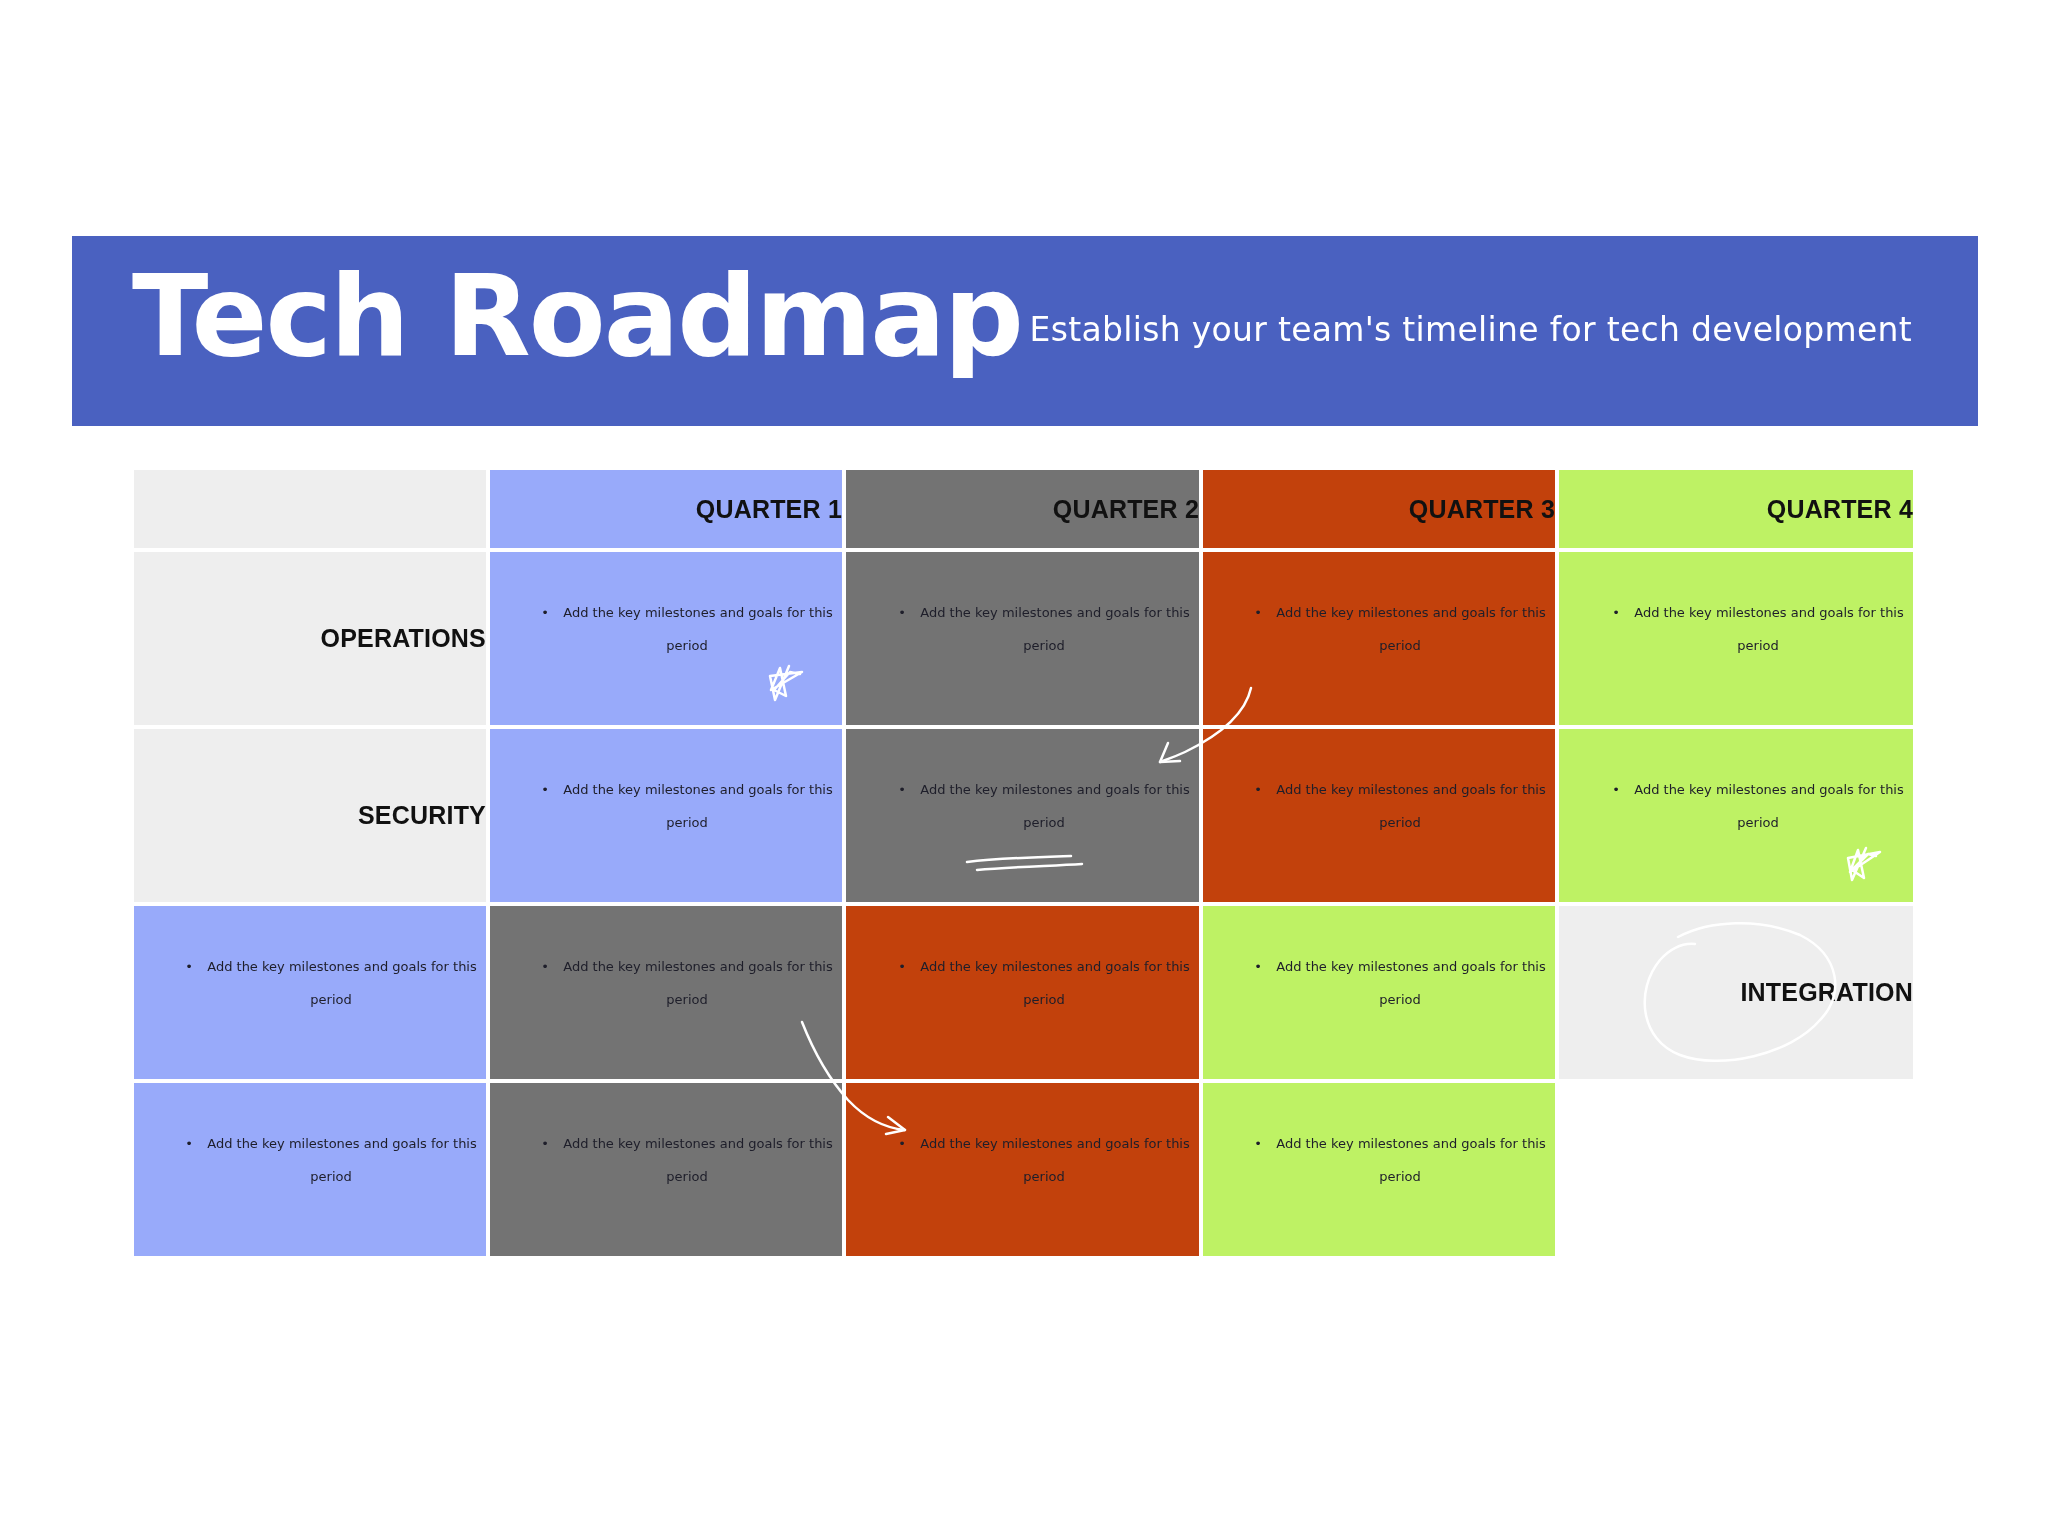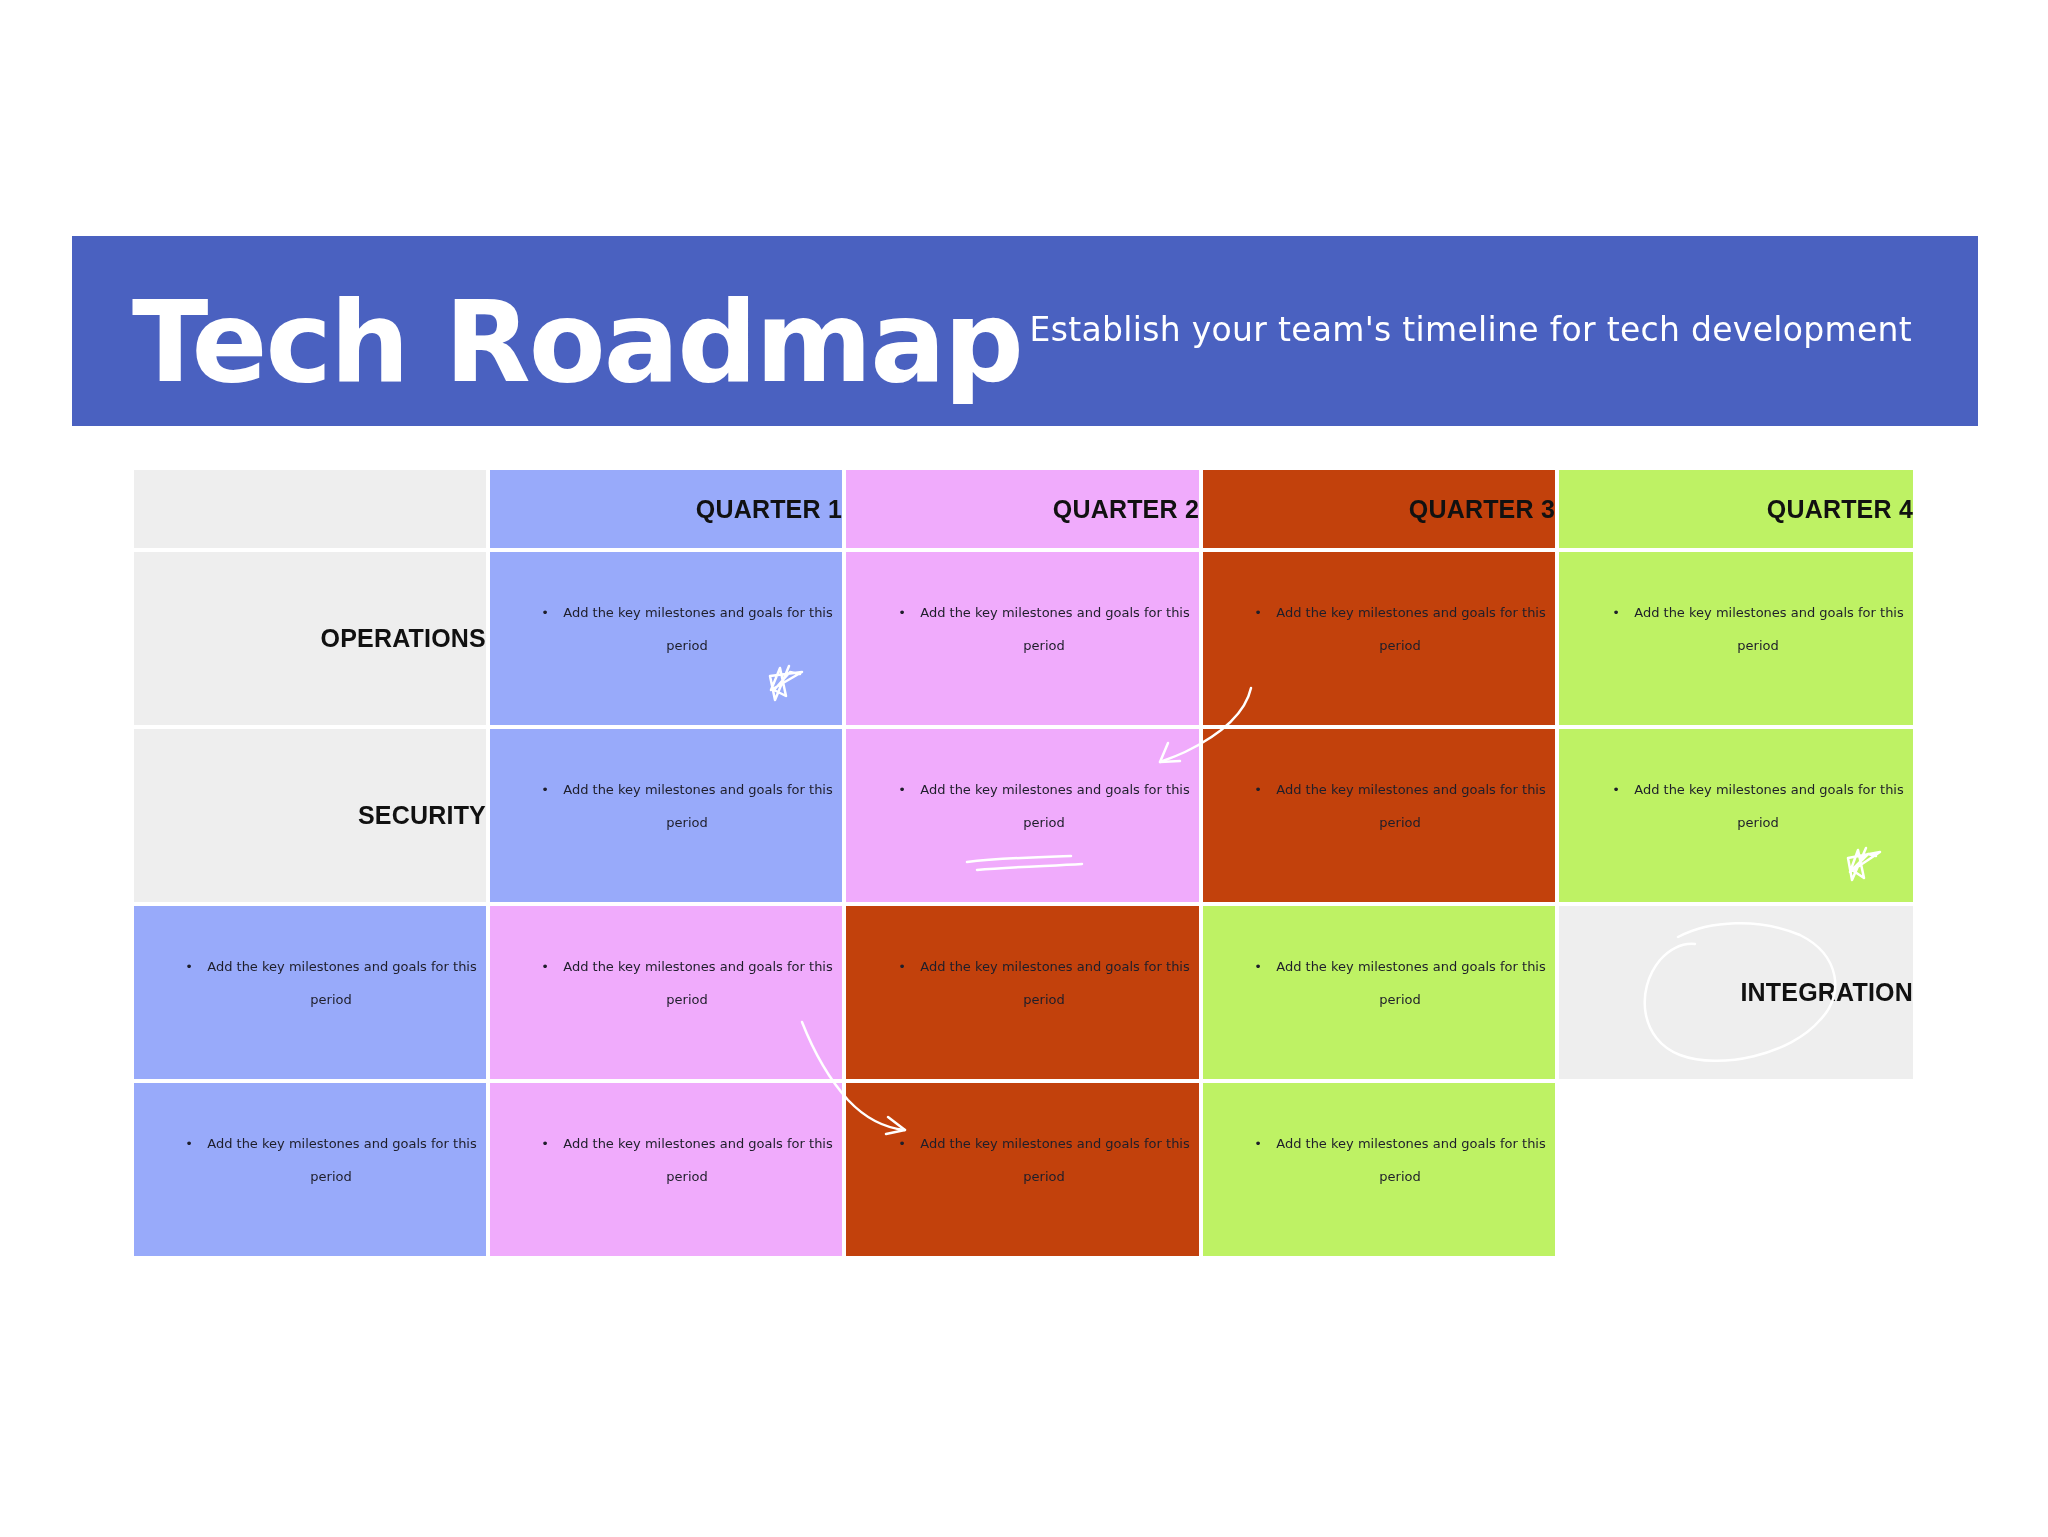--- a/index.html
+++ b/index.html
@@ -1,37 +1,37 @@
 <!DOCTYPE html>
 <html><head>
   <meta charset="utf-8">
   <style>
     html, body { margin: 0; padding: 0; background: #ffffff; }
     body { width: 2048px; height: 1537px; position: relative; overflow: hidden;
            font-family: "Liberation Sans", sans-serif; }
 
     .banner { position: absolute; left: 72px; top: 236px; width: 1906px; height: 190px;
               background: #4a61c0; }
-    .banner-title { position: absolute; left: 60px; top: 36px; margin: 0;
+    .banner-title { position: absolute; left: 60px; top: 10px; margin: 0;
                     font-family: "DejaVu Sans", sans-serif; font-weight: bold;
                     font-size: 112px; letter-spacing: -2px; line-height: 140px; color: #ffffff; }
     .banner-subtitle { position: absolute; right: 66px; top: 72px; margin: 0;
                        font-family: "DejaVu Sans", sans-serif; font-size: 33px;
                        line-height: 44px; color: #ffffff; letter-spacing: 0.3px; }
 
     .grid { position: absolute; left: 134px; top: 470px;
             display: grid;
             grid-template-columns: 352px 352px 353px 352px 354px;
             grid-template-rows: 78px 173px 173px 173px 173px;
             column-gap: 4px; row-gap: 4px; }
     .cell { position: relative; box-sizing: border-box; display: flex;
             align-items: center; justify-content: flex-end; }
     .c-label { background: #eeeeee; }
     .c-q1 { background: #98aafa; }
-    .c-q2 { background: #f0abfc; }
+    .c-q2 { background: #737373; }
     .c-q3 { background: #c2410c; }
     .c-q4 { background: #bef264; }
 
     .quarter-title { font-family: "Liberation Sans", sans-serif; font-weight: bold;
                      font-size: 25px; color: #111111; letter-spacing: 0.2px; }
     .row-title { font-family: Liberation Sans, sans-serif; font-weight: bold;
                  font-size: 25px; color: #111111; letter-spacing: 0.2px; }
 
     .milestone { width: 310px; margin-top: -20px; font-family: "DejaVu Sans", sans-serif;
                  font-size: 13px; line-height: 33px; color: #1e1e2a; text-align: center; }

